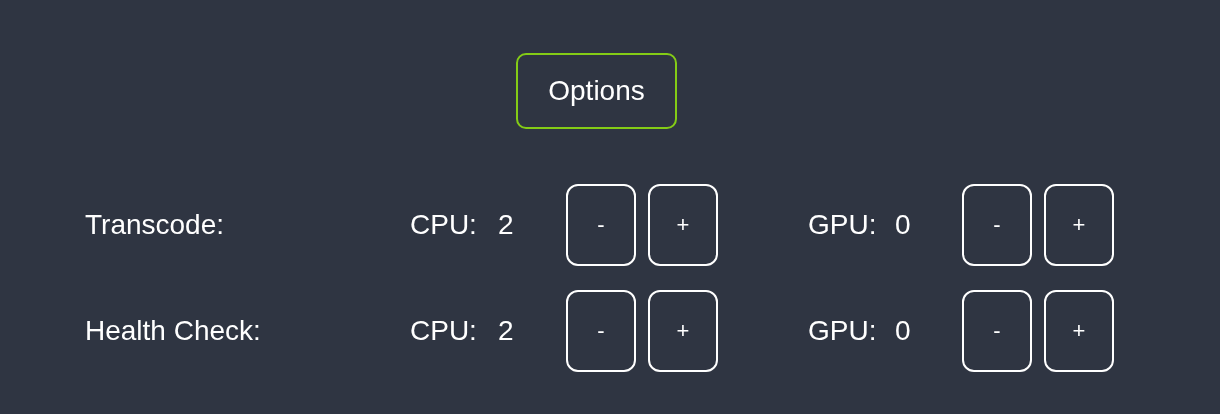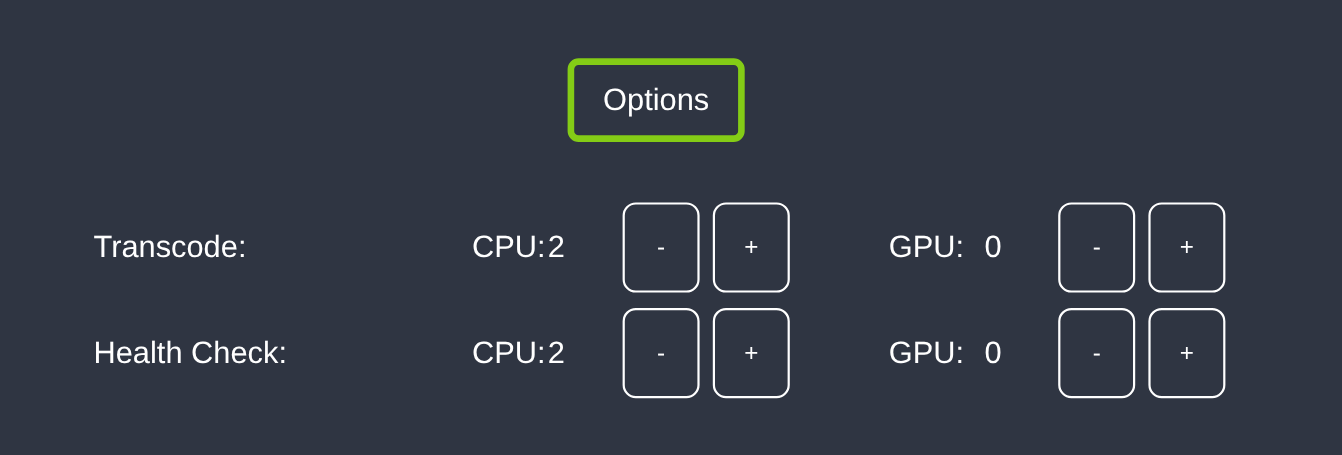--- a/index.html
+++ b/index.html
@@ -20,49 +20,49 @@
     inset: 0;
   }
   .options-btn {
     position: absolute;
     left: 516px;
     top: 53px;
     width: 161px;
     height: 76px;
     box-sizing: border-box;
     background: transparent;
-    border: 6px solid #84cc16;
+    border: 2px solid #84cc16;
     border-radius: 10px;
     color: #ffffff;
     font-family: "Liberation Sans", sans-serif;
     font-size: 28px;
     display: flex;
     align-items: center;
     justify-content: center;
     cursor: pointer;
     padding: 0;
   }
   .row {
     position: absolute;
     left: 0;
     width: 1067px;
     height: 82px;
   }
   .row-transcode { top: 184px; }
-  .row-healthcheck { top: 280px; }
+  .row-healthcheck { top: 290px; }
   .row-text {
     position: absolute;
     top: 50%;
     transform: translateY(-50%);
     font-size: 28px;
     color: #ffffff;
     white-space: nowrap;
   }
   .row-label   { left: 85px; }
-  .cpu-label   { left: 410px; margin-left: 19px; }
+  .cpu-label   { left: 410px; }
   .cpu-value   { left: 498px; }
   .gpu-label   { left: 808px; text-align: center; }
   .gpu-value   { left: 895px; }
   .step-btn {
     position: absolute;
     top: 0;
     width: 70px;
     height: 82px;
     box-sizing: border-box;
     background: transparent;

